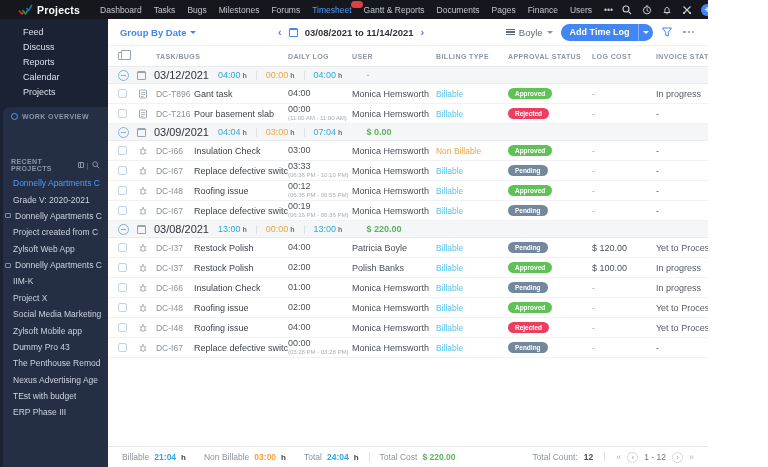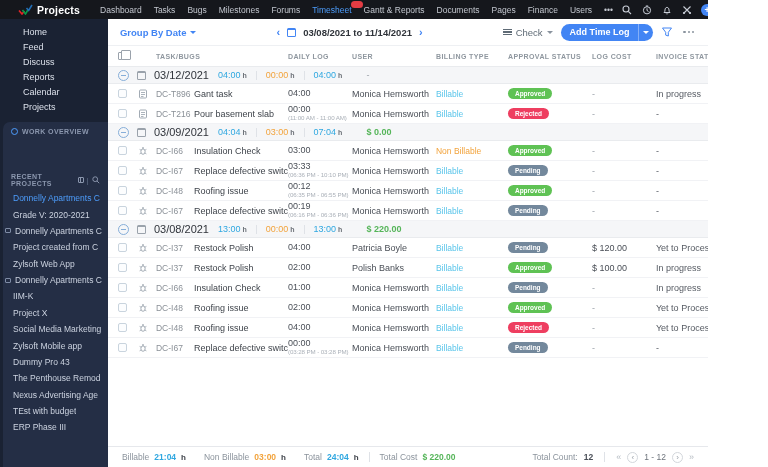--- a/index.html
+++ b/index.html
@@ -180,24 +180,20 @@
       <span class="addcircle">+</span>
       <span class="avatar"></span>
     </div>
   </div>
 
   <div class="shell">
 
     <div class="sidebar">
       <div class="side-main">
 
-      <span class="side-item">
-            <span class="sico mod-home"></span>
-            <span>Home</span>
-          </span>
           <span class="side-item">
             <span class="sico mod-feed"></span>
             <span>Feed</span>
           </span>
           <span class="side-item">
             <span class="sico mod-discuss"></span>
             <span>Discuss</span>
           </span>
           <span class="side-item">
             <span class="sico mod-reports"></span>
@@ -300,21 +296,21 @@
           <span class="cal-ic"></span>
           <span class="date-range">03/08/2021 to 11/14/2021</span>
           <span class="chev">›</span>
         </div>
         <span class="view">
             <span class="bars3">
               <i></i>
               <i></i>
               <i></i>
             </span>
-            <span>Check</span>
+            <span>Boyle</span>
             <span class="caret-g"></span>
           </span>
         <span class="addbtn">
             <span class="add-main">Add Time Log</span>
             <span class="add-split">
               <span class="caret-w"></span>
             </span>
           </span>
         <svg width="12" height="12" viewBox="0 0 12 12">
             <path d="M1.5 2h9L7.3 6.3V10l-2.6-.9V6.3z" fill="none" stroke="#4285f4" stroke-width="1"></path>

